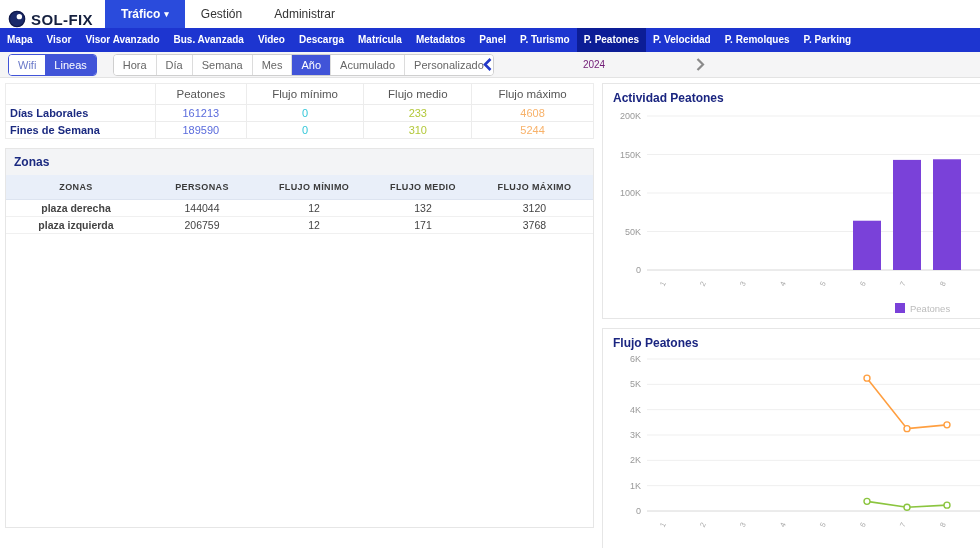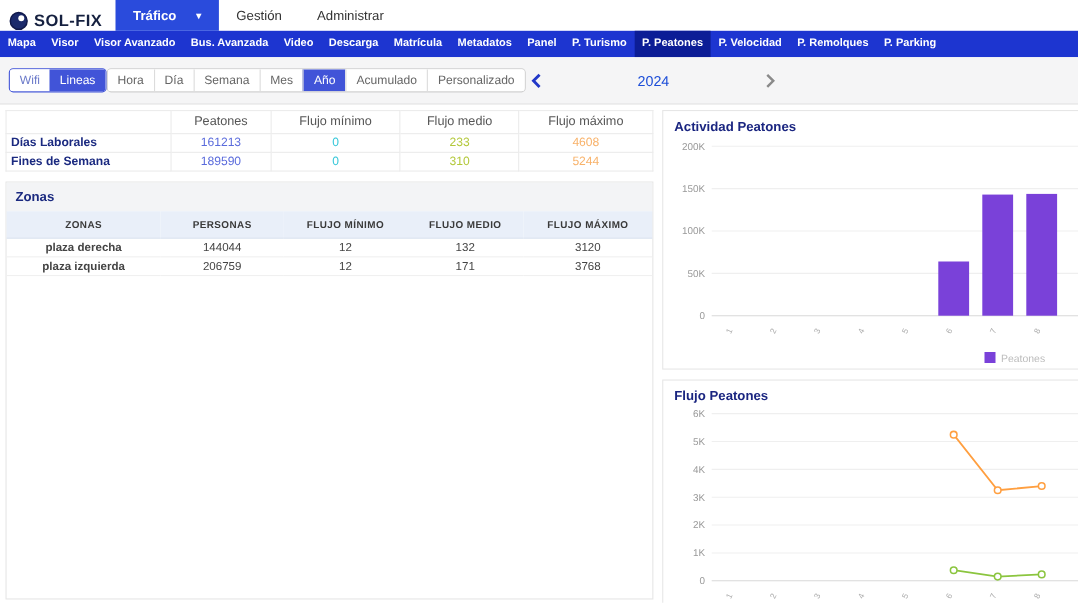--- a/index.html
+++ b/index.html
@@ -3,39 +3,39 @@
 <meta charset="utf-8">
 <style>
   *{margin:0;padding:0;box-sizing:border-box}
   html,body{width:980px;height:548px;overflow:hidden;background:#fff;
     font-family:"Liberation Sans",sans-serif}
   
   .topnav{height:28px;display:flex;align-items:flex-end;background:#fff}
   .brand{display:flex;align-items:center;gap:5px;padding:0 12px 0 8px;min-width:104px}
   .brand-name{font-weight:bold;font-size:15px;color:#15203f;letter-spacing:.4px}
   .top-item{font-size:12px;color:#333;padding:0 16px;height:28px;display:flex;align-items:center;cursor:pointer;white-space:nowrap}
-  .top-item.active{background:#2a4bdc;color:#fff;font-weight:bold;gap:18px}
+  .top-item.active{background:#2a4bdc;color:#fff;font-weight:bold;gap:4px}
   .chev{font-size:9px;line-height:1}
   
   .subnav{height:24px;background:#1d35d0;display:flex;align-items:stretch}
   .sub-item{color:#fff;font-size:10px;font-weight:bold;padding:0 7px;line-height:24px;white-space:nowrap;cursor:pointer}
   .sub-item.active{background:#0c1d96}
   
-  .filterbar{height:43px;background:#f5f5f6;border-bottom:1px solid #e3e3e3;display:flex;align-items:center;padding:0 8px;position:relative}
+  .filterbar{height:26px;background:#f5f5f6;border-bottom:1px solid #e3e3e3;display:flex;align-items:center;padding:0 8px;position:relative}
   .btn-group{display:flex;border-radius:4px;overflow:hidden}
   .src-group{border:1px solid #4154d8;background:#fff}
   .src-btn{font-size:11px;padding:4px 9px;background:#fff;color:#6a79c9;border:none;cursor:pointer;font-family:inherit}
   .src-btn.active{background:#4154d8;color:#fff}
-  .period-group{margin-left:0;border:1px solid #cfcfcf;background:#fff}
+  .period-group{margin-left:16px;border:1px solid #cfcfcf;background:#fff}
   .period-btn{font-size:11px;padding:4px 9px;color:#666;background:#fff;border:none;border-left:1px solid #dcdcdc;cursor:pointer;font-family:inherit}
   .period-btn:first-child{border-left:none}
   .period-btn.active{background:#4154d8;color:#fff}
   .year-nav{position:absolute;left:480px;width:228px;display:flex;align-items:center;justify-content:space-between}
   .arrow-btn{background:none;border:none;cursor:pointer;padding:2px;display:flex;align-items:center}
-  .year-label{font-size:13px;color:#1d4ed8}
+  .year-label{font-size:10px;color:#701a75}
   
   .content{display:flex;height:453px}
   .left-col{width:598px;padding:5px 4px 0 5px;flex-shrink:0}
   table{border-collapse:collapse;width:100%}
   .summary-table td,.summary-table th{border:1px solid #ececec;font-size:11px;padding:2px 4px;height:17px}
   .summary-table th{color:#555;font-weight:normal;font-size:11.5px;padding:4px}
   .summary-table .row-label{text-align:left;color:#1b2a80;font-weight:bold;padding-right:9px;width:150px}
   .summary-table td{text-align:center}
   .val-peatones{color:#5a6bdc}
   .val-min{color:#35c7d9}

